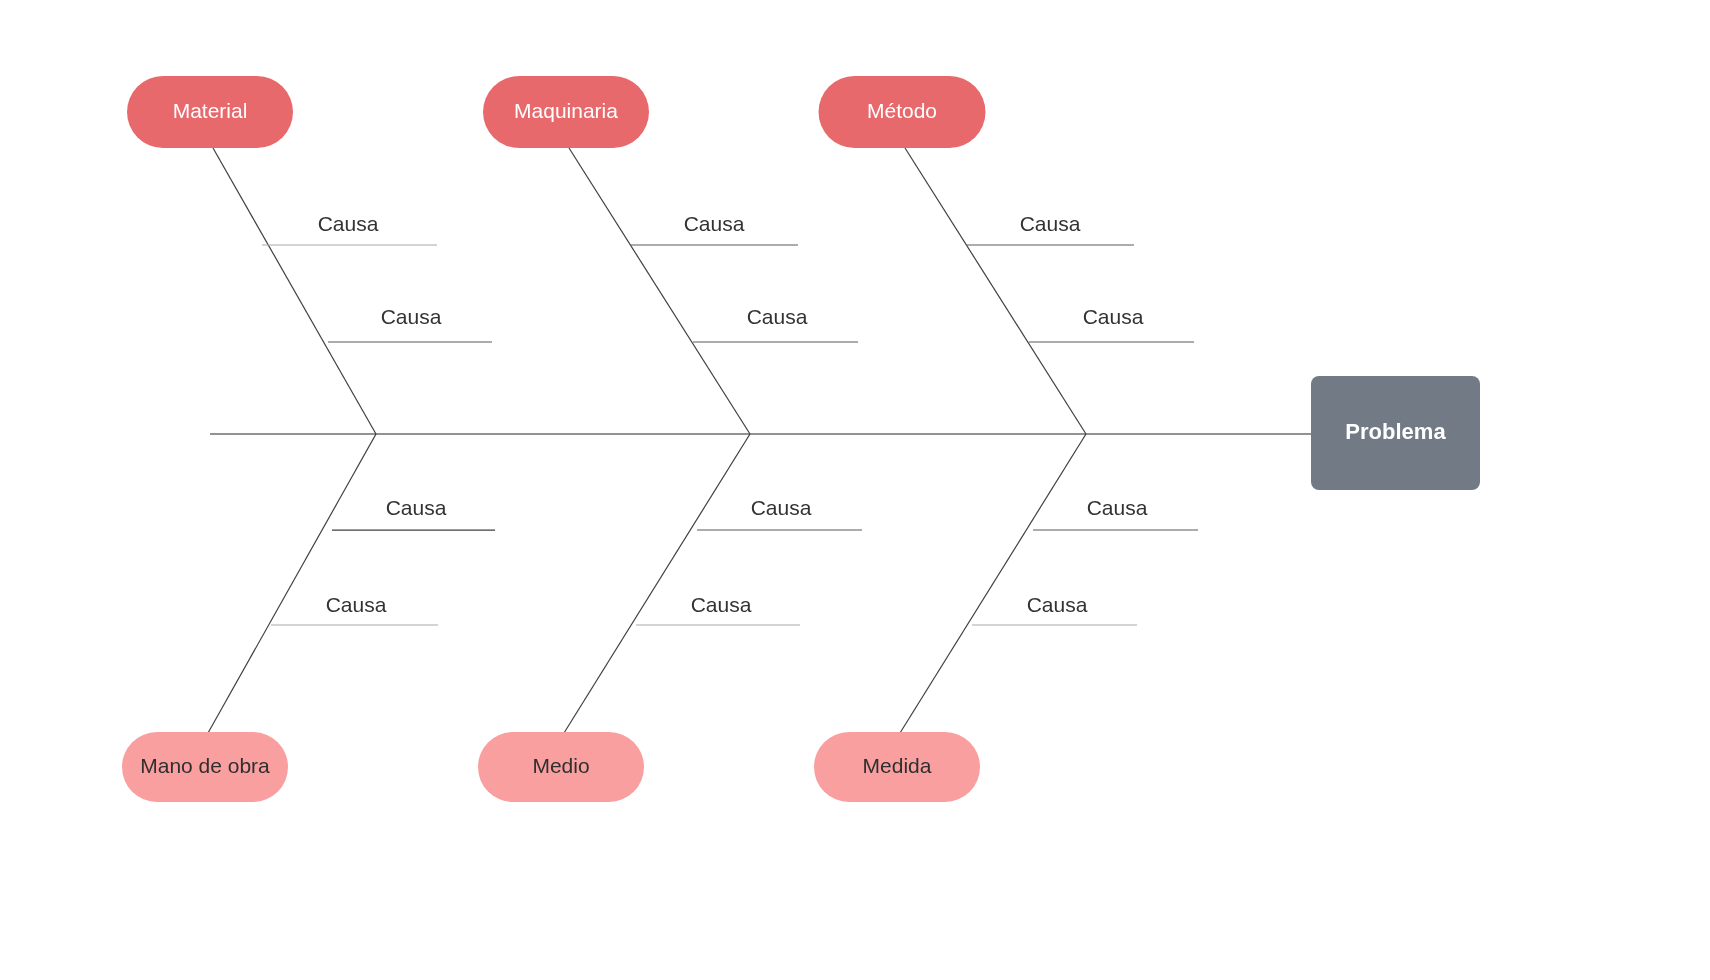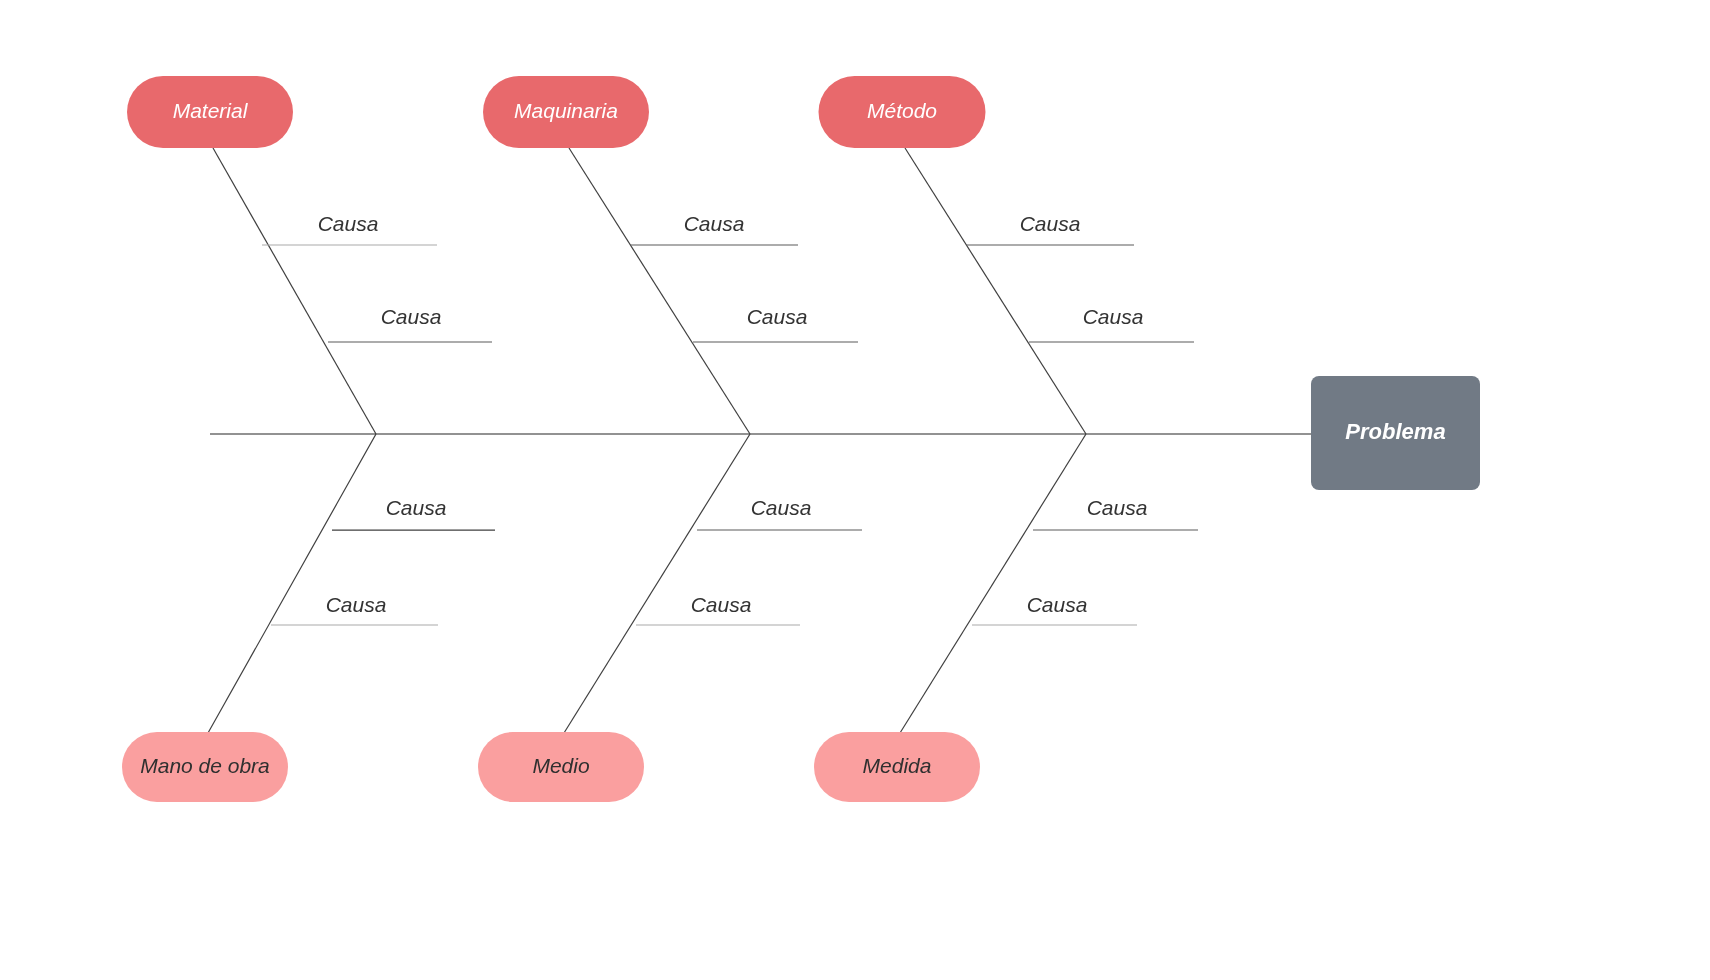--- a/index.html
+++ b/index.html
@@ -12,21 +12,20 @@
     width: 1710px;
     height: 980px;
     font-family: "Liberation Sans", sans-serif;
     overflow: hidden;
   }
   #diagram-root {
     position: relative;
     width: 1710px;
     height: 800px;
     background: #ffffff;
-    font-style: italic;
   }
   svg#fishbone {
     position: absolute;
     top: 0;
     left: 0;
     width: 1710px;
     height: 980px;
     display: block;
   }
   .rib-line {

